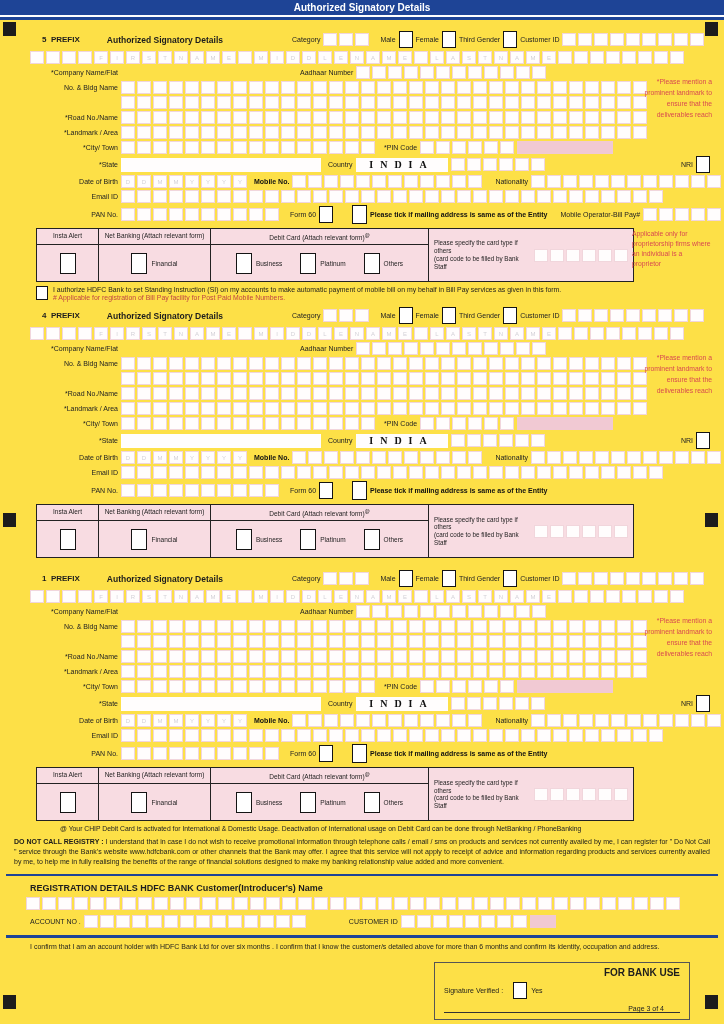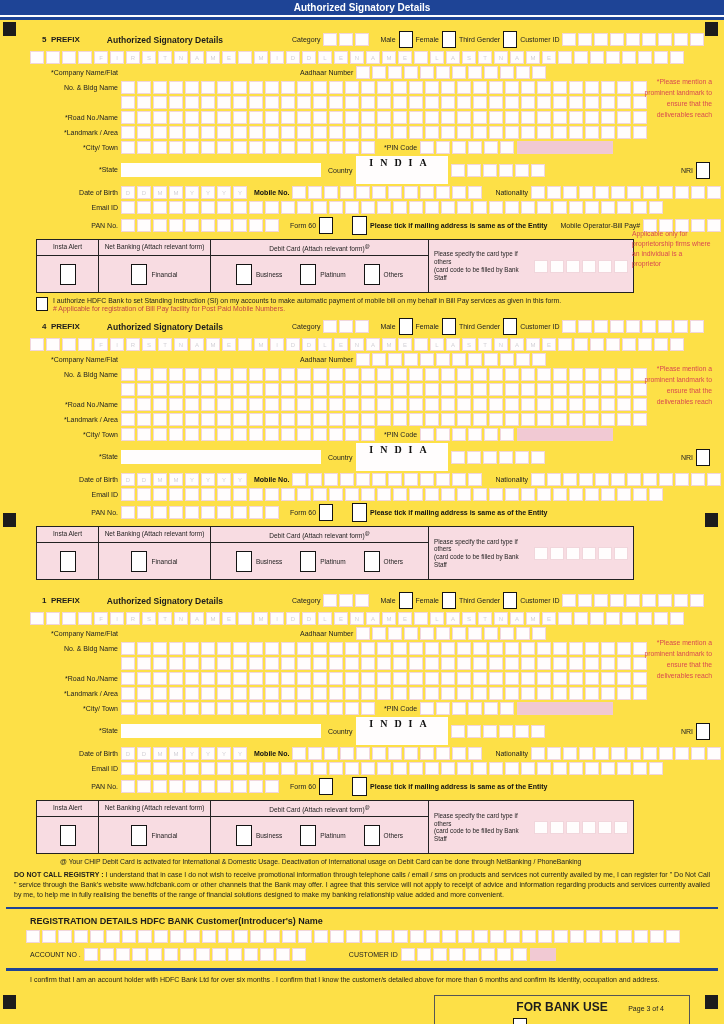--- a/index.html
+++ b/index.html
@@ -14,21 +14,21 @@
   .slbl{font-size:7px;flex:none;color:#222;}
   .blbl{font-size:7px;font-weight:bold;flex:none;color:#111;}
   .boxes{display:flex;gap:2px;flex:none;}
   .bx{width:14px;height:13px;background:#fffdfd;border:1px solid #f1d6dc;box-sizing:border-box;
       flex:none;font-size:6px;color:rgba(90,90,110,0.28);display:flex;align-items:center;justify-content:center;}
   .cb{width:12px;height:15px;background:#fff;border:1.6px solid #141414;flex:none;box-sizing:content-box;}
   .cb.small{width:10px;height:12px;border-width:1.3px;}
   .cb.big{width:14px;height:19px;}
   .cb.mail{width:13px;height:17px;}
   .longbox{width:200px;height:14px;background:#fffdfd;flex:none;}
-  .india{width:92px;height:28px;background:#fffdfd;flex:none;font-family:"Liberation Serif",serif;
+  .india{width:92px;height:14px;background:#fffdfd;flex:none;font-family:"Liberation Serif",serif;
          font-size:10px;font-weight:bold;letter-spacing:7px;text-align:center;line-height:14px;color:#111;}
   .pinkfill{height:13px;background:#f1c9d3;flex:none;}
   .sec-head{margin-bottom:3px;}
   .prefix{font-size:8px;font-weight:bold;margin-left:12px;white-space:pre;}
   .sec-title{font-size:8.5px;font-weight:bold;margin-left:24px;margin-right:66px;}
   .rednote{position:absolute;right:6px;top:46px;width:74px;text-align:right;color:#d84a50;
            font-size:6.8px;line-height:1.6;}
   .rednote2{position:absolute;right:6px;top:198px;width:80px;text-align:left;color:#d84a50;
             font-size:6.8px;line-height:1.45;}
   .tbl{margin:4px 0 0 6px;width:596px;border:1.4px solid #222;display:grid;
@@ -44,21 +44,21 @@
   .chipnote{font-size:6.8px;margin:4px 0 0 30px;color:#222;}
   .dncbar{height:15px;background:#1e4496;color:#fff;font-weight:bold;font-size:9.5px;
           text-align:center;line-height:15px;margin-top:7px;}
   .dncpara{font-size:7px;text-align:justify;line-height:1.4;margin:5px 8px 0 8px;color:#1a1a1a;}
   .blueline{height:2.5px;background:#1e4496;margin:7px 0 0 0;}
   .intro-title{font-size:9px;font-weight:bold;margin:7px 0 4px 24px;}
   .footer{display:flex;align-items:flex-end;margin:12px 28px 0 28px;}
   .uline{border-bottom:1.2px solid #333;height:9px;flex:none;}
   .bankbox{margin-left:auto;width:236px;border:1.2px solid #555;padding:4px 9px 6px 9px;font-size:7px;}
   .bankbox .brow{display:flex;align-items:center;gap:4px;margin-top:4px;}
-  .bankbox .btitle{text-align:center;font-weight:bold;font-size:12px;}
+  .bankbox .btitle{text-align:right;font-weight:bold;font-size:10px;}
   .regsq{position:absolute;width:13px;height:14px;background:#1c1c1c;}
   .pageno{position:absolute;right:60px;bottom:12px;font-size:7px;color:#222;}
   .aadh-sp{width:176px;flex:none;}
   sup{font-size:5px;}
 </style>
 </head>
 <body>
 
 <div class="page">
   <div class="topbar">Authorized Signatory Details</div>

